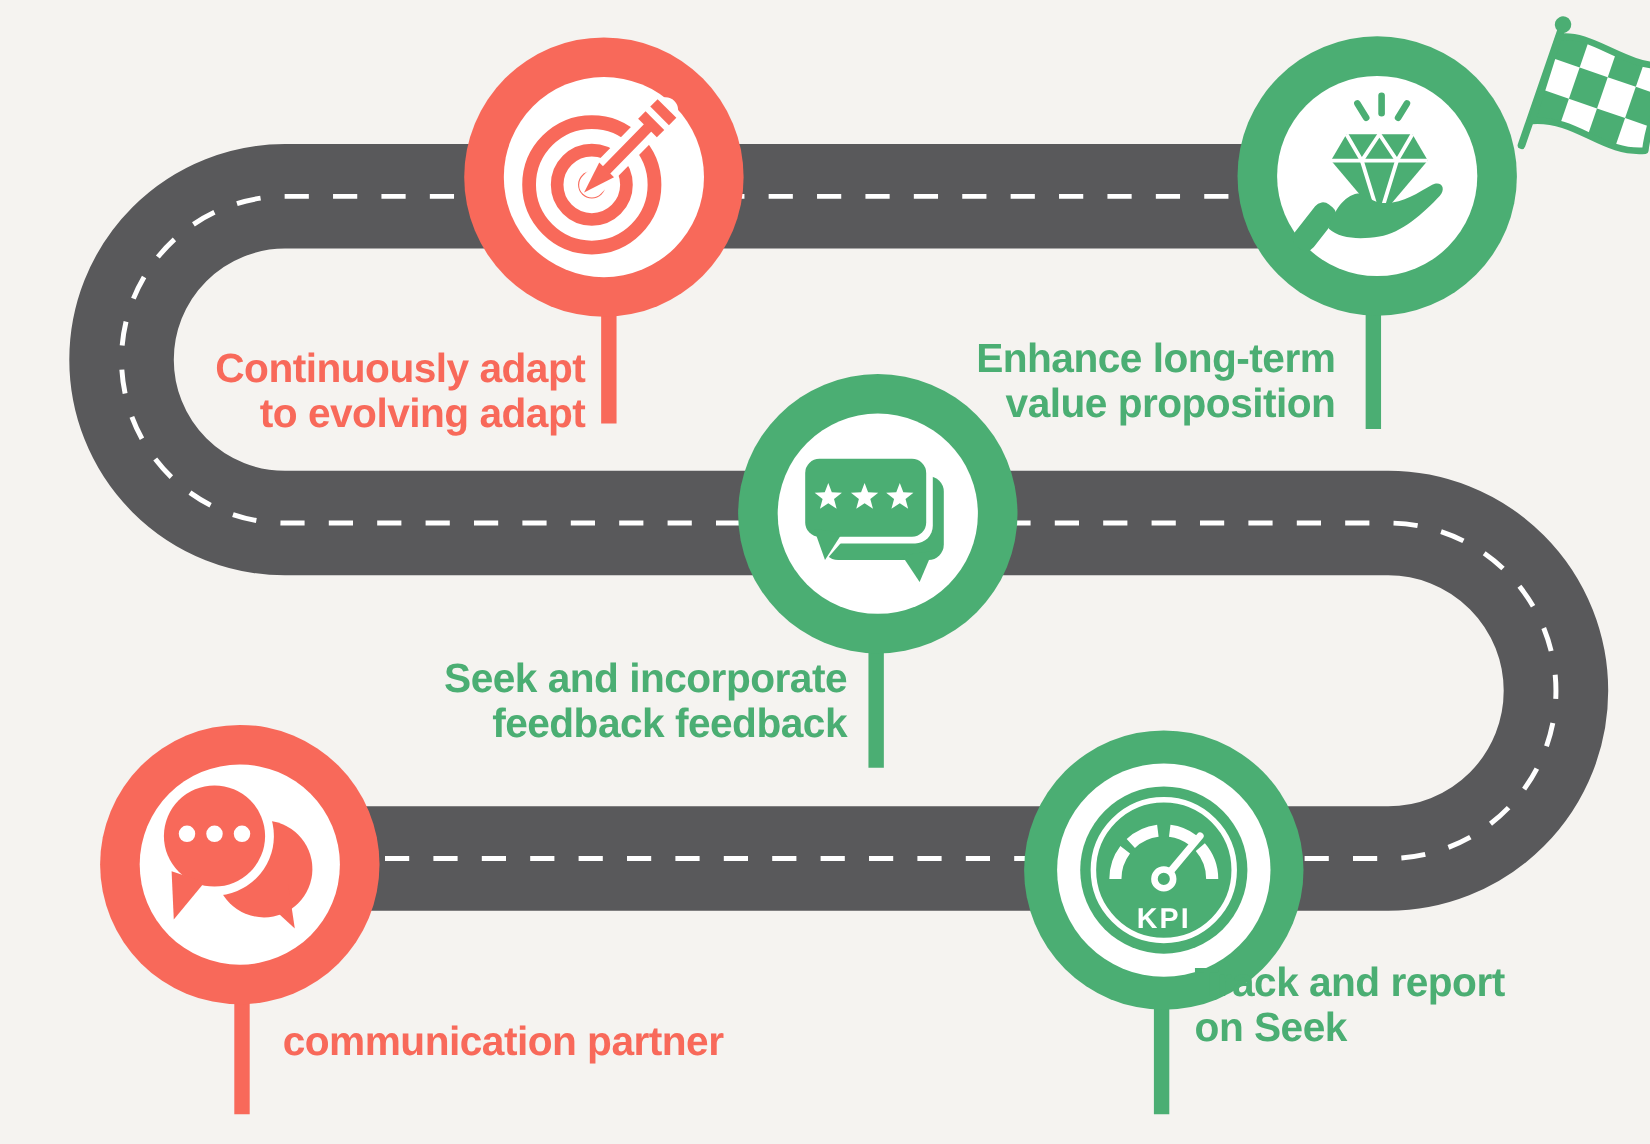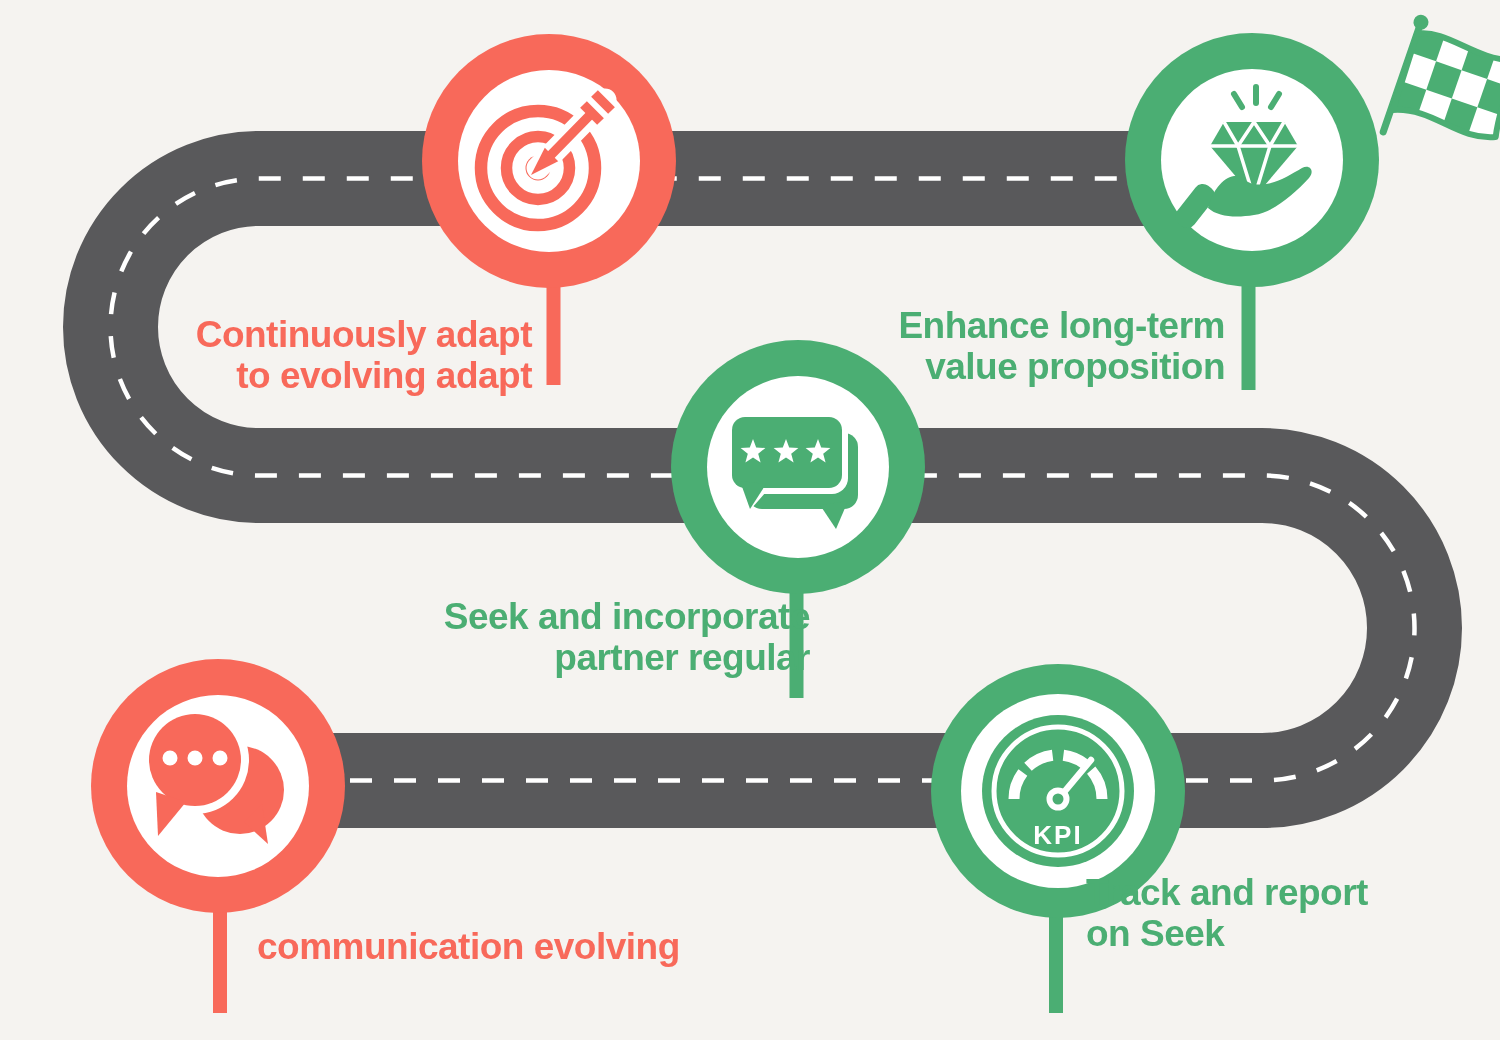--- a/index.html
+++ b/index.html
@@ -16,22 +16,22 @@
     font-weight:700;
     font-size:37px;
     line-height:41px;
     letter-spacing:-0.5px;
     white-space:nowrap;
   }
   .label.align-right{text-align:right;}
   .orange-text{color:#f8695a;}
   .green-text{color:#4bae73;}
   #label-adapt{top:302px;right:968px;margin-top:12px;}
-  #label-value{top:305px;right:275px;}
-  #label-feedback{top:596px;right:690px;}
+  #label-value{top:305px;right:286px;}
+  #label-feedback{top:596px;right:730px;}
   #label-communication{top:926px;left:257px;}
   #label-kpi{top:872px;left:1086px;}
 </style>
 </head>
 <body>
 
 <div id="stage">
 
   <svg width="1500" height="1040" viewBox="0 0 1500 1040">
     <defs>
@@ -159,25 +159,25 @@
     <div>to evolving adapt</div>
   </div>
 
   <div class="label align-right green-text" id="label-value">
     <div>Enhance long-term</div>
     <div>value proposition</div>
   </div>
 
   <div class="label align-right green-text" id="label-feedback">
     <div>Seek and incorporate</div>
-    <div>partner regular</div>
+    <div>feedback feedback</div>
   </div>
 
   <div class="label orange-text" id="label-communication">
-    <div>communication evolving</div>
+    <div>communication partner</div>
   </div>
 
   <div class="label green-text" id="label-kpi">
     <div>Track and report</div>
     <div>on Seek</div>
   </div>
 
 </div>
 
 </body></html>

